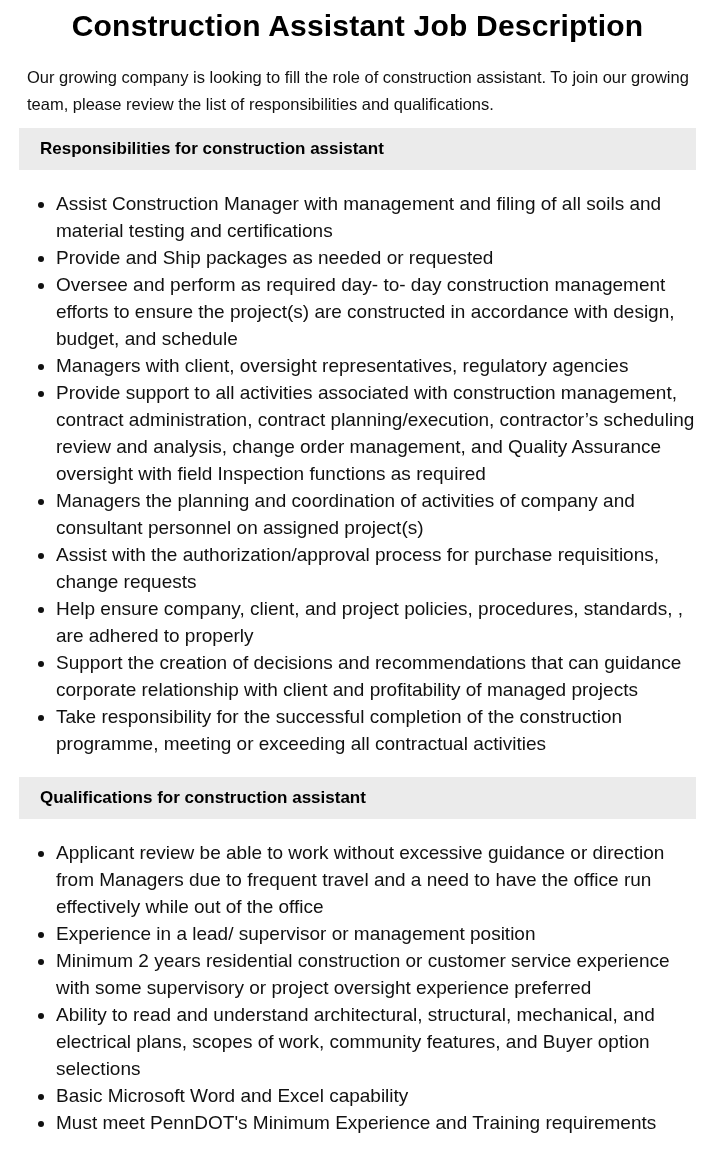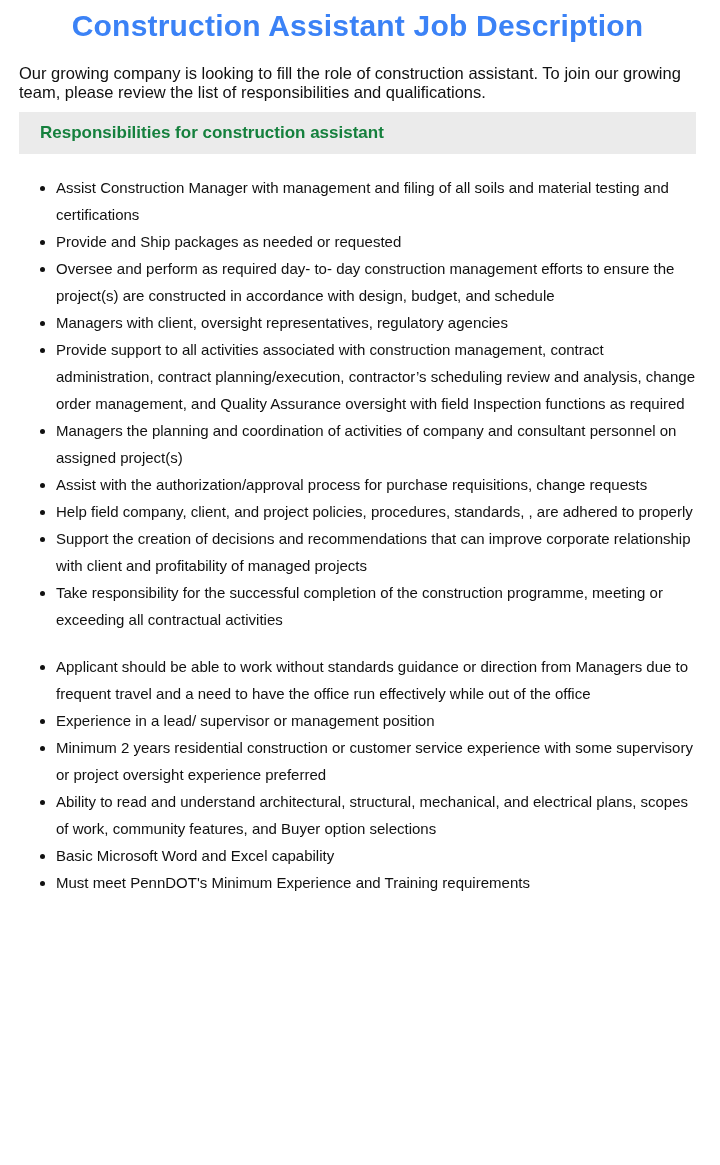--- a/index.html
+++ b/index.html
@@ -19,44 +19,44 @@
     box-sizing: border-box;
     width: 720px;
   }
   h1.page-title {
     font-size: 30px;
     line-height: 36px;
     font-weight: bold;
     text-align: center;
     margin: 6px 0 0 0;
     letter-spacing: 0.2px;
-    color: #3b82f6;
+    color: #000000;
   }
   p.intro {
     font-size: 16.5px;
-    line-height: 19px;
-    margin: 20px 0 0 0;
+    line-height: 27px;
+    margin: 20px 0 0 8px;
   }
   .section-header {
     margin: 10px 0 0 0;
     height: 42px;
     background: #ebebeb;
     display: flex;
     align-items: center;
     padding-left: 21px;
   }
   .section-header span {
     font-size: 17px;
     font-weight: bold;
-    color: #15803d;
+    color: #000000;
   }
   ul.bullets {
     margin: 20px 0 20px 0;
     padding: 0 0 0 37px;
-    font-size: 15px;
+    font-size: 19px;
     line-height: 27px;
   }
   ul.bullets li {
     margin: 0;
     padding: 0;
   }
 </style>
 </head>
 <body>
 
@@ -71,28 +71,31 @@
   </div>
 
   <ul class="bullets">
     <li>Assist Construction Manager with management and filing of all soils and material testing and certifications</li>
     <li>Provide and Ship packages as needed or requested</li>
     <li>Oversee and perform as required day- to- day construction management efforts to ensure the project(s) are constructed in accordance with design, budget, and schedule</li>
     <li>Managers with client, oversight representatives, regulatory agencies</li>
     <li>Provide support to all activities associated with construction management, contract administration, contract planning/execution, contractor’s scheduling review and analysis, change order management, and Quality Assurance oversight with field Inspection functions as required</li>
     <li>Managers the planning and coordination of activities of company and consultant personnel on assigned project(s)</li>
     <li>Assist with the authorization/approval process for purchase requisitions, change requests</li>
-    <li>Help field company, client, and project policies, procedures, standards, , are adhered to properly</li>
-    <li>Support the creation of decisions and recommendations that can improve corporate relationship with client and profitability of managed projects</li>
+    <li>Help ensure company, client, and project policies, procedures, standards, , are adhered to properly</li>
+    <li>Support the creation of decisions and recommendations that can guidance corporate relationship with client and profitability of managed projects</li>
     <li>Take responsibility for the successful completion of the construction programme, meeting or exceeding all contractual activities</li>
   </ul>
 
+  <div class="section-header">
+    <span>Qualifications for construction assistant</span>
+  </div>
 
   <ul class="bullets">
-    <li>Applicant should be able to work without standards guidance or direction from Managers due to frequent travel and a need to have the office run effectively while out of the office</li>
+    <li>Applicant review be able to work without excessive guidance or direction from Managers due to frequent travel and a need to have the office run effectively while out of the office</li>
     <li>Experience in a lead/ supervisor or management position</li>
     <li>Minimum 2 years residential construction or customer service experience with some supervisory or project oversight experience preferred</li>
     <li>Ability to read and understand architectural, structural, mechanical, and electrical plans, scopes of work, community features, and Buyer option selections</li>
     <li>Basic Microsoft Word and Excel capability</li>
     <li>Must meet PennDOT's Minimum Experience and Training requirements</li>
   </ul>
 
 </div>
 
 </body></html>

